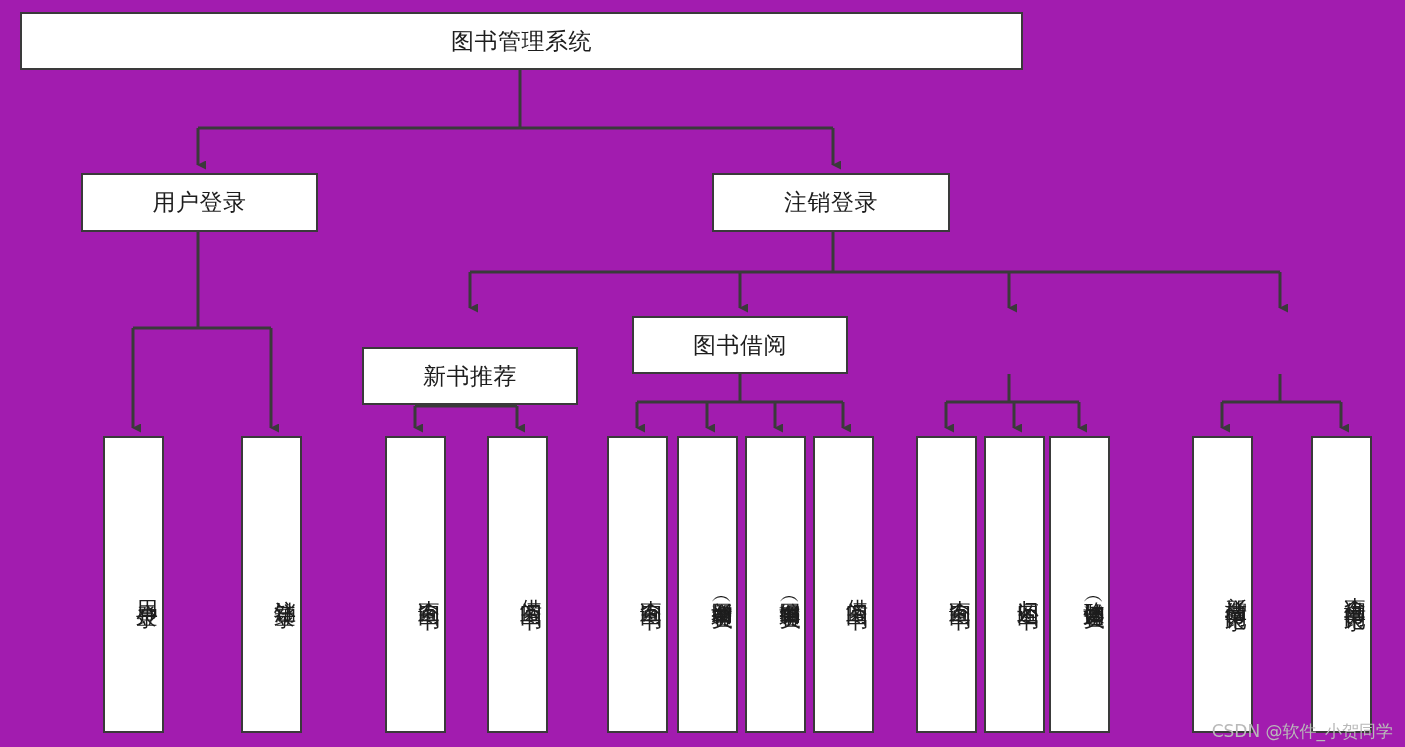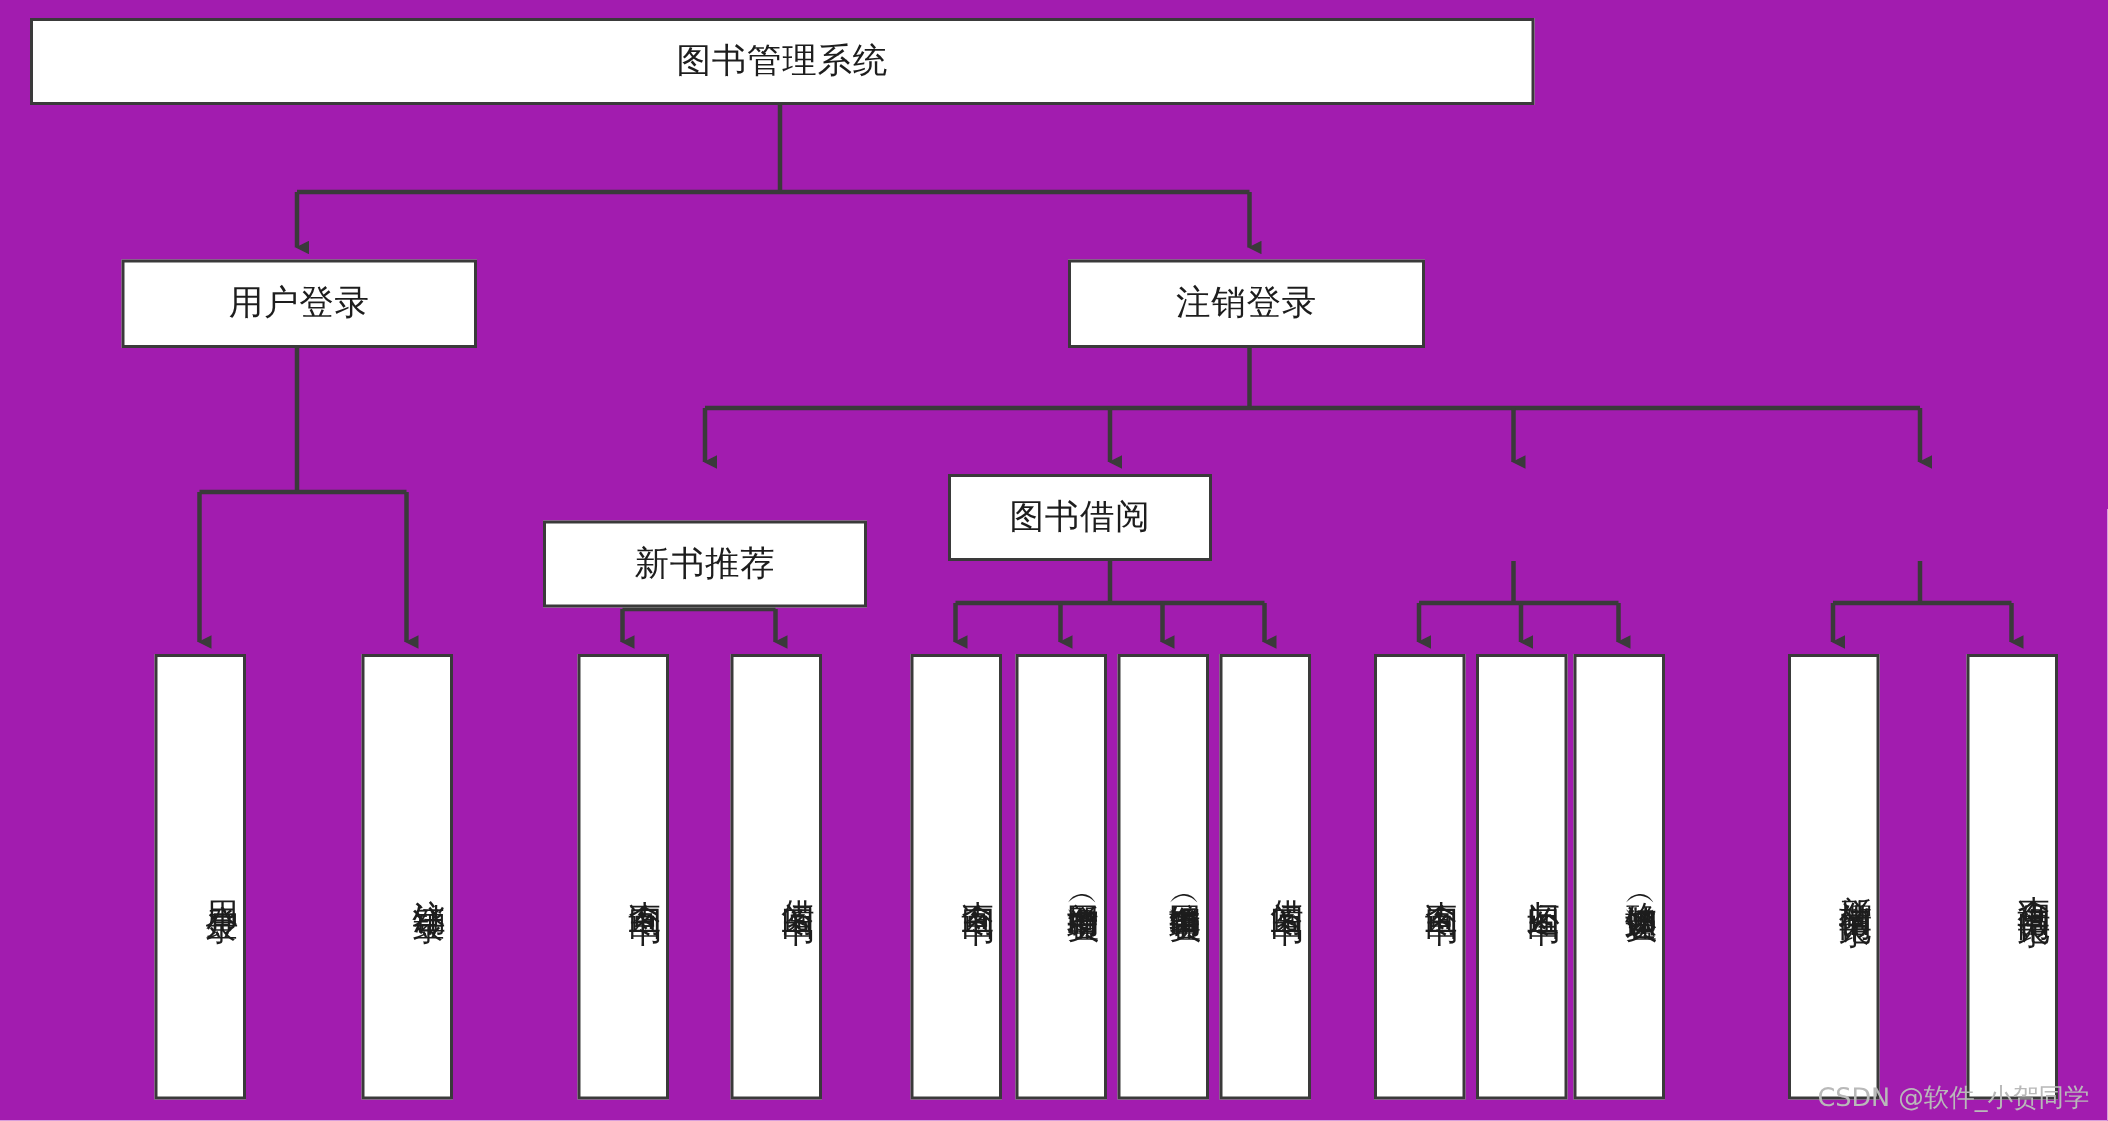--- a/index.html
+++ b/index.html
@@ -137,21 +137,21 @@
   </div>
 
   <div class="node node-h" style="left:712px; top:173px; width:238px; height:59px;">
     <span>注销登录</span>
   </div>
 
   <div class="node node-h" style="left:362px; top:316px; width:216px; height:58px;margin-top:31px;">
     <span>新书推荐</span>
   </div>
 
-  <div class="node node-h" style="left:632px; top:316px; width:176px; height:58px;">
+  <div class="node node-h" style="left:632px; top:316px; width:216px; height:58px;">
     <span>图书借阅</span>
   </div>
 
 
 
   <div class="node node-v" style="left:103px; top:436px; width:61px; height:297px;">
     <span>用户登录</span>
   </div>
 
   <div class="node node-v" style="left:241px; top:436px; width:61px; height:297px;">

